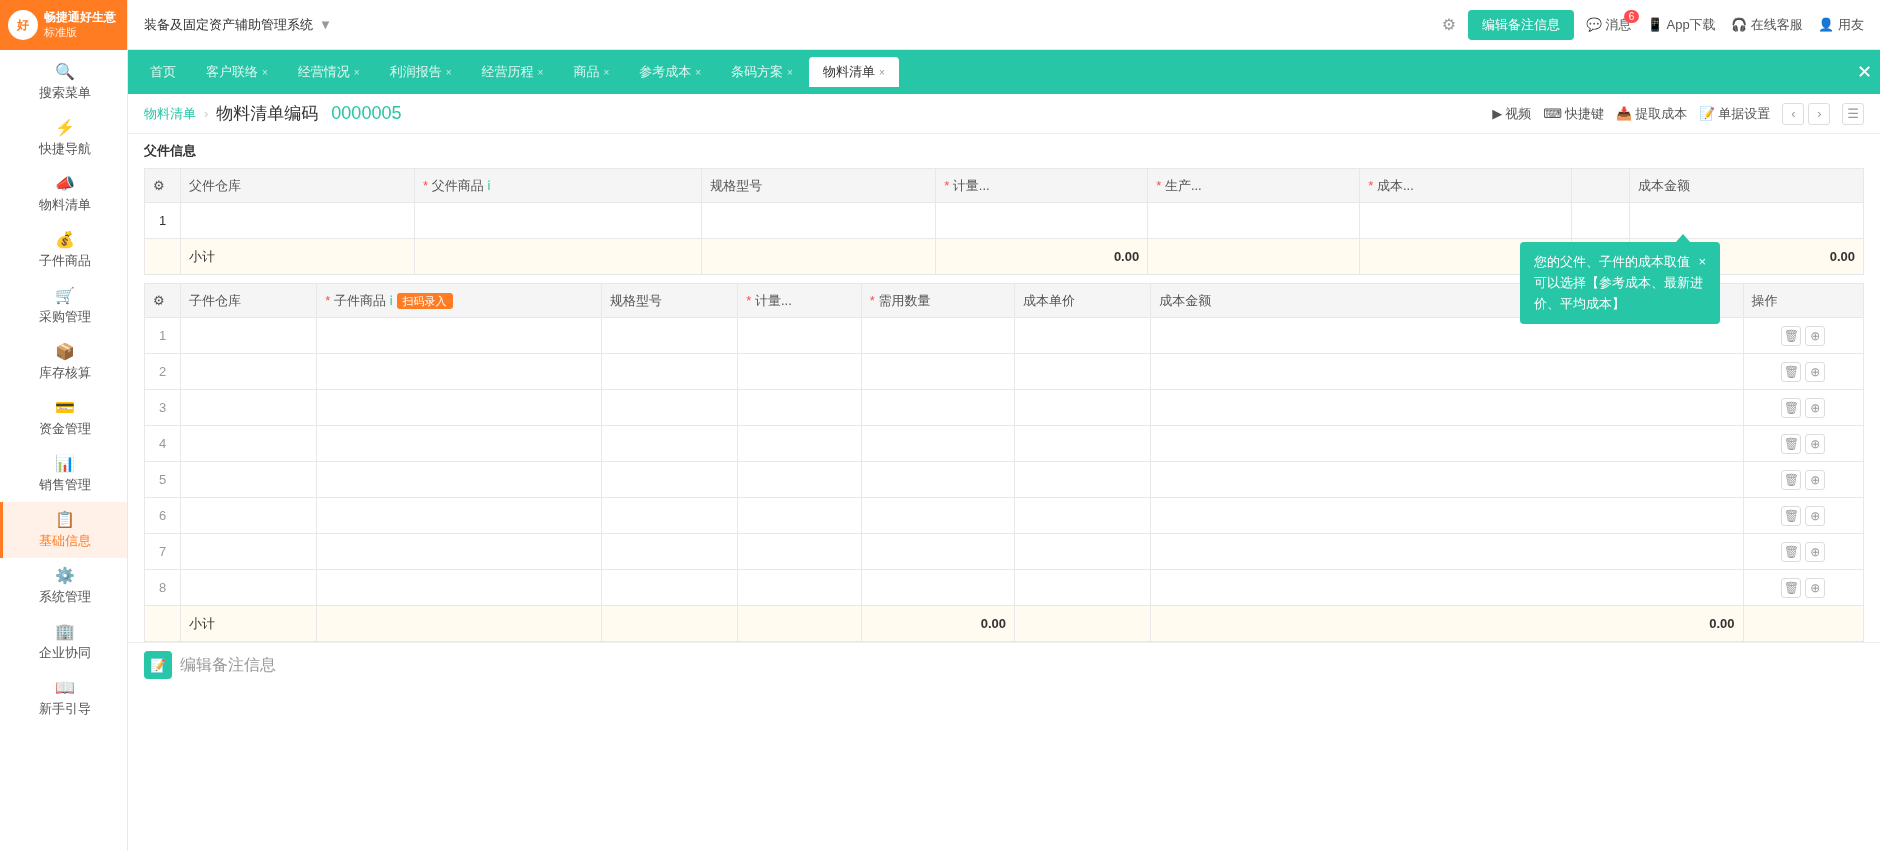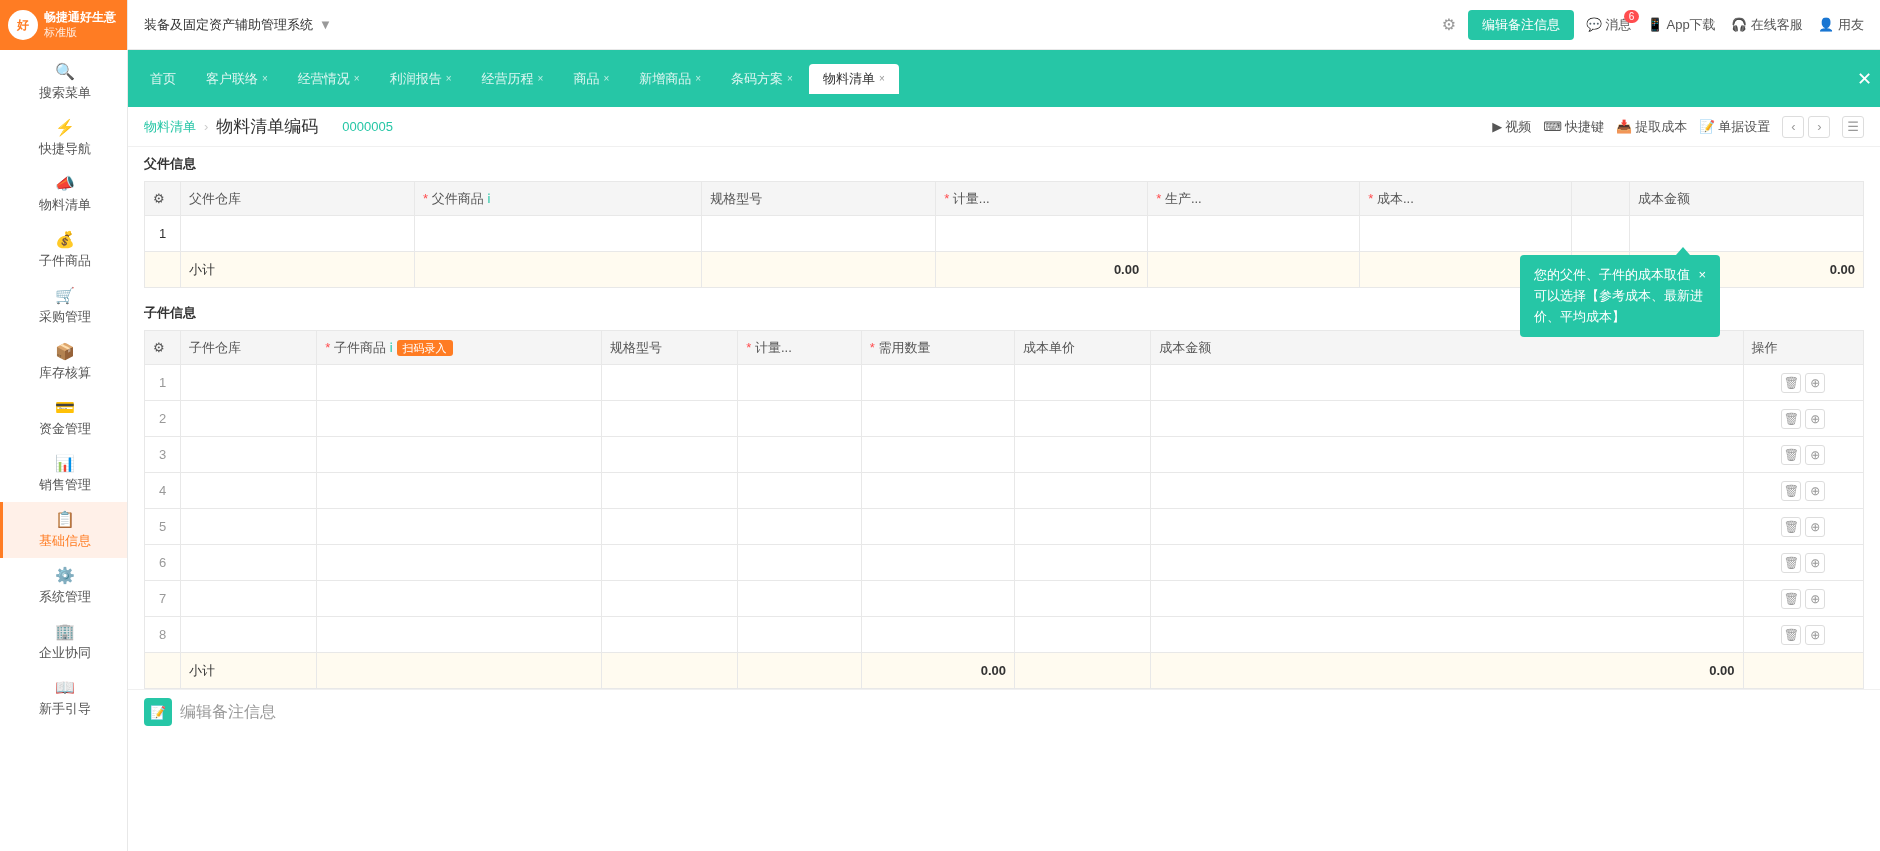--- a/index.html
+++ b/index.html
@@ -77,21 +77,21 @@
     }
     .topbar-right { display: flex; align-items: center; gap: 16px; color: #555; font-size: 12px; }
     .topbar-right .badge-item { position: relative; cursor: pointer; display: flex; align-items: center; gap: 3px; }
     .badge { background: #ff4d4f; color: #fff; border-radius: 10px; padding: 1px 5px; font-size: 10px; position: absolute; top: -6px; right: -8px; }
 
     
     .nav-tabs {
       background: #26c6a6;
       display: flex;
       align-items: center;
-      height: 57px;
+      height: 44px;
       padding: 0 8px;
       gap: 2px;
       overflow-x: auto;
     }
     .nav-tab {
       color: rgba(255,255,255,0.85);
       padding: 6px 14px;
       cursor: pointer;
       border-radius: 4px 4px 0 0;
       white-space: nowrap;
@@ -119,21 +119,21 @@
       display: flex;
       align-items: center;
       padding: 8px 16px;
       background: #fff;
       border-bottom: 1px solid #f0f0f0;
       gap: 8px;
     }
     .breadcrumb-item { color: #26c6a6; cursor: pointer; font-size: 13px; }
     .breadcrumb-sep { color: #ccc; }
     .breadcrumb-current { color: #333; font-size: 17px; }
-    .breadcrumb-code { color: #26c6a6; font-size: 13px; margin-left: 16px; }
+    .breadcrumb-code { color: #26c6a6; font-size: 18px; margin-left: 5px; }
     .breadcrumb-actions { margin-left: auto; display: flex; align-items: center; gap: 12px; color: #555; font-size: 12px; }
     .breadcrumb-actions span { display: flex; align-items: center; gap: 3px; cursor: pointer; }
     .nav-arrows { display: flex; gap: 4px; }
     .nav-arrow { width: 22px; height: 22px; border: 1px solid #ddd; border-radius: 3px; display: flex; align-items: center; justify-content: center; cursor: pointer; color: #999; }
 
     
     .section { padding: 0 16px; }
     .section-title { font-size: 13px; font-weight: bold; color: #333; padding: 8px 0; }
 
     
@@ -332,21 +332,21 @@
     </div>
     <div class="nav-tab">
       <span>经营历程</span>
       <span class="close-x">×</span>
     </div>
     <div class="nav-tab">
       <span>商品</span>
       <span class="close-x">×</span>
     </div>
     <div class="nav-tab">
-      <span>新增商品</span>
+      <span>参考成本</span>
       <span class="close-x">×</span>
     </div>
     <div class="nav-tab">
       <span>条码方案</span>
       <span class="close-x">×</span>
     </div>
     <div class="nav-tab active">
       <span>物料清单</span>
       <span class="close-x">×</span>
     </div>
@@ -449,21 +449,20 @@
             <td></td>
             <td></td>
             <td></td>
             <td class="cost-amount-col" style="font-weight:bold;">0.00</td>
           </tr>
         </tbody>
       </table>
     </div>
 
     <div class="section" style="margin-top:8px;">
-      <div class="section-title">子件信息</div>
       <table class="data-table">
         <thead>
           <tr>
             <th class="col-settings gear-cell">⚙</th>
             <th>
               <span>子件仓库</span>
             </th>
             <th>
               <span class="required">*</span>
               <span>子件商品</span>

